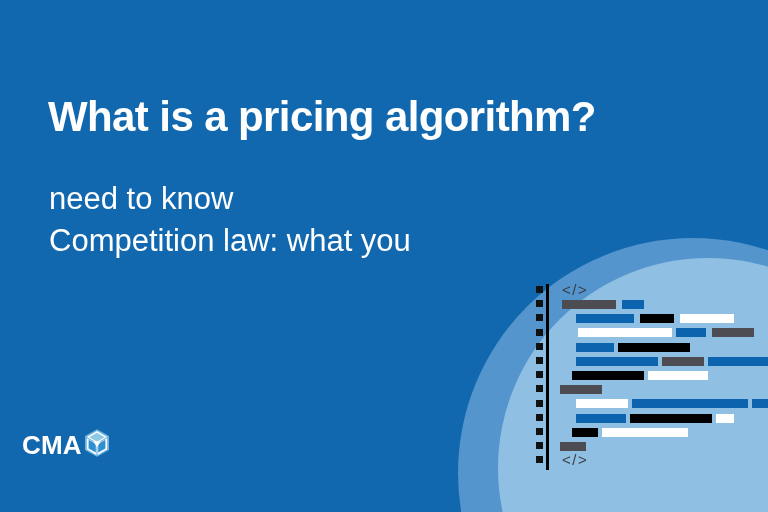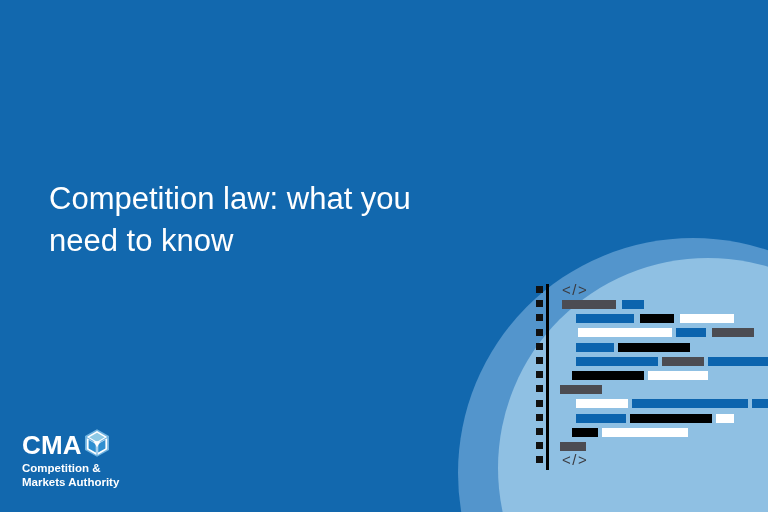--- a/index.html
+++ b/index.html
@@ -167,40 +167,37 @@
         <div class="bar blue" style="left: 216px; width: 40px; top: 117.4px;"></div>
         <div class="bar blue" style="left: 40px; width: 50px; top: 131.6px;"></div>
         <div class="bar black" style="left: 94px; width: 82px; top: 131.6px;"></div>
         <div class="bar white" style="left: 180px; width: 18px; top: 131.6px;"></div>
         <div class="bar black" style="left: 36px; width: 26px; top: 145.8px;"></div>
         <div class="bar white" style="left: 66px; width: 86px; top: 145.8px;"></div>
         <div class="bar gray" style="left: 24px; width: 26px; top: 160px;"></div>
       </div>
   </div>
 
+  <h1 class="title">What is a pricing algorithm?</h1>
 
   <div class="subtitle">
+    <div>need to know</div>
     <div>Competition law: what you</div>
-    <div>need to know</div>
   </div>
 
   <div class="logo">
     <div class="logo-cma">CMA</div>
     <div class="logo-mark">
       <svg viewBox="0 0 100 100" width="30" height="30" aria-hidden="true">
         <polygon points="50,4 90,27 90,73 50,96 10,73 10,27" fill="#6fb3e0"></polygon>
         <polygon points="50,14 81,32 81,50 50,50 19,50 19,32" fill="#ffffff" opacity="0.0"></polygon>
         <polygon points="50,10 84,30 50,50 16,30" fill="#ffffff"></polygon>
         <polygon points="16,34 48,53 48,90 16,71" fill="#ffffff"></polygon>
         <polygon points="84,34 84,71 52,90 52,53" fill="#ffffff"></polygon>
         <polygon points="50,16 76,31 50,46 24,31" fill="#8ecae6"></polygon>
         <polygon points="22,39 46,53 46,82 22,68" fill="#2f8fd0"></polygon>
         <polygon points="78,39 78,68 54,82 54,53" fill="#2f8fd0"></polygon>
         <polygon points="38,44 62,44 50,64" fill="#ffffff"></polygon>
       </svg>
     </div>
-    <div class="logo-sub">
-      <div>Competition &amp;</div>
-      <div>Markets Authority</div>
-    </div>
   </div>
 
 </div>
 
 </body></html>

